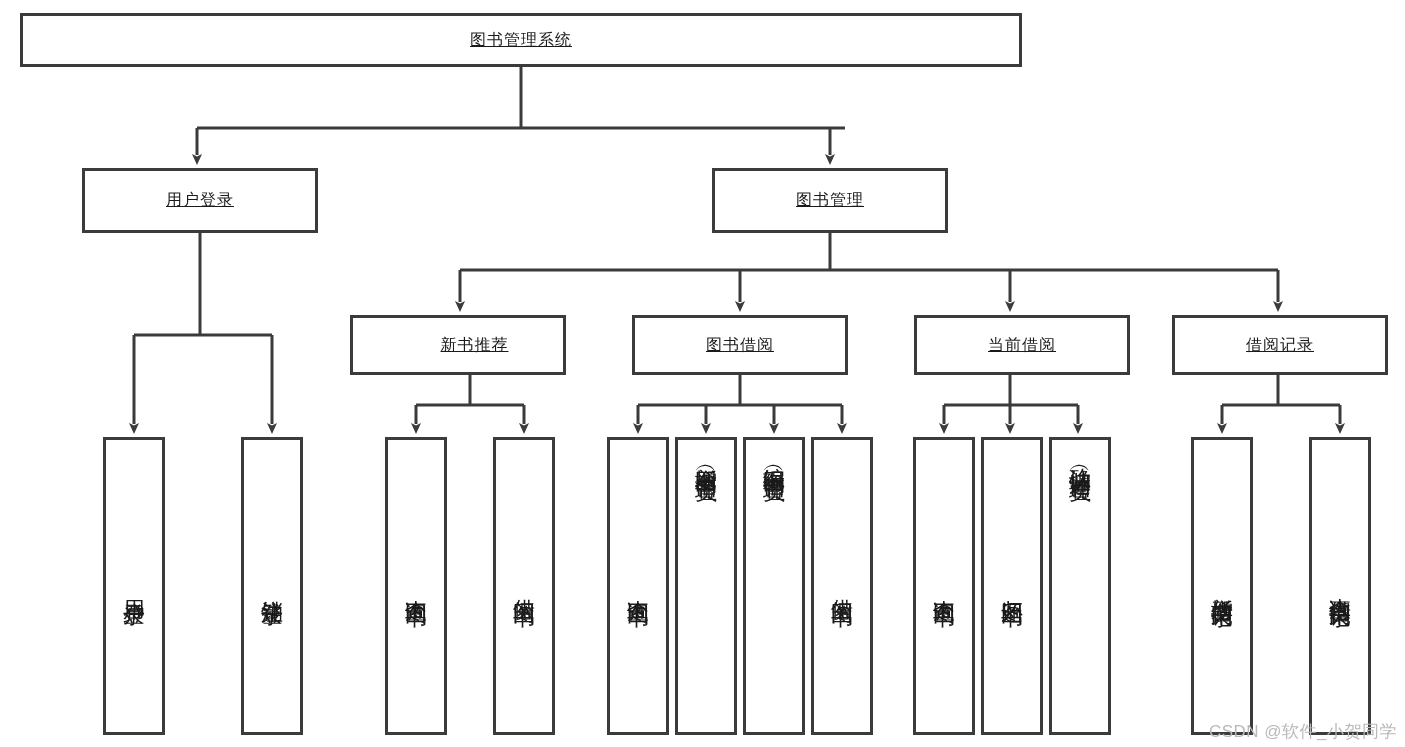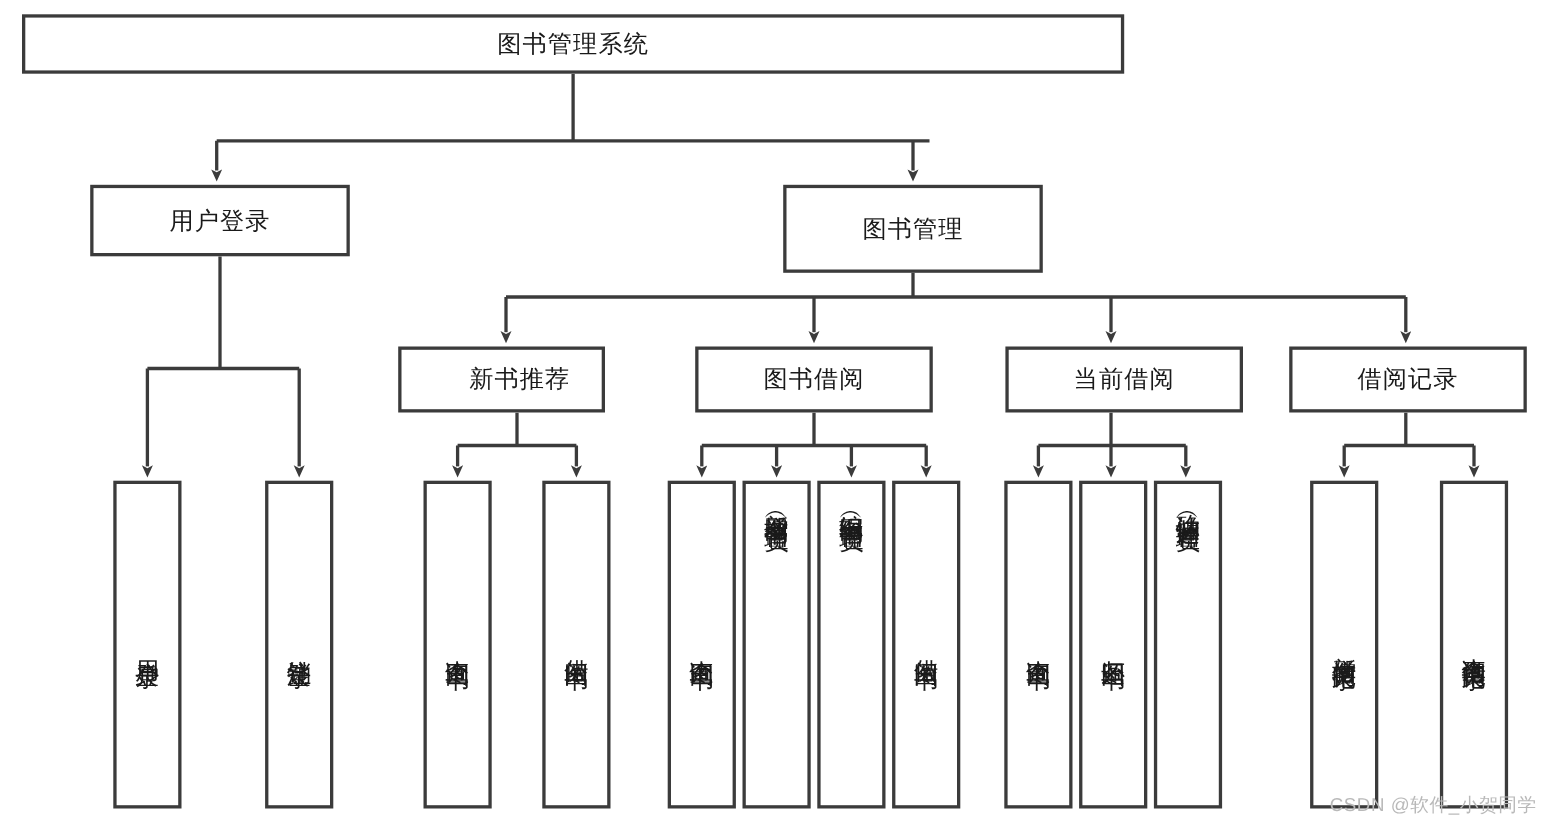--- a/index.html
+++ b/index.html
@@ -17,22 +17,23 @@
     position:absolute;
     box-sizing:border-box;
     background:#ffffff;
     border:3px solid #3b3b3b;
     display:flex;
     align-items:center;
     justify-content:center;
     color:#1a1a1a;
   }
   .node.h{
-    font-size:22px;
+    font-size:16px;
     letter-spacing:1px;
+    text-decoration:underline;
   }
   .node.v{
     border-width:3px;
     align-items:flex-start;
     justify-content:center;
     padding-top:10px;
   }
   .vlabel{
     writing-mode:vertical-rl;
     text-orientation:upright;
@@ -117,25 +118,25 @@
     </g>
   </svg>
 
   <div class="node h" style="left:20px;top:13px;width:1002px;height:54px;">
     <span>图书管理系统</span>
   </div>
 
   <div class="node h" style="left:82px;top:168px;width:236px;height:65px;">
     <span>用户登录</span>
   </div>
-  <div class="node h" style="left:712px;top:168px;width:236px;height:80px;">
+  <div class="node h" style="left:712px;top:168px;width:236px;height:65px;">
     <span>图书管理</span>
   </div>
 
-  <div class="node h" style="left:362px;top:315px;width:188px;height:60px;padding-left:33px;">
+  <div class="node h" style="left:350px;top:315px;width:216px;height:60px;padding-left:33px;">
     <span>新书推荐</span>
   </div>
   <div class="node h" style="left:632px;top:315px;width:216px;height:60px;">
     <span>图书借阅</span>
   </div>
   <div class="node h" style="left:902px;top:315px;width:216px;height:60px;margin-left:12px;">
     <span>当前借阅</span>
   </div>
   <div class="node h" style="left:1172px;top:315px;width:216px;height:60px;">
     <span>借阅记录</span>

